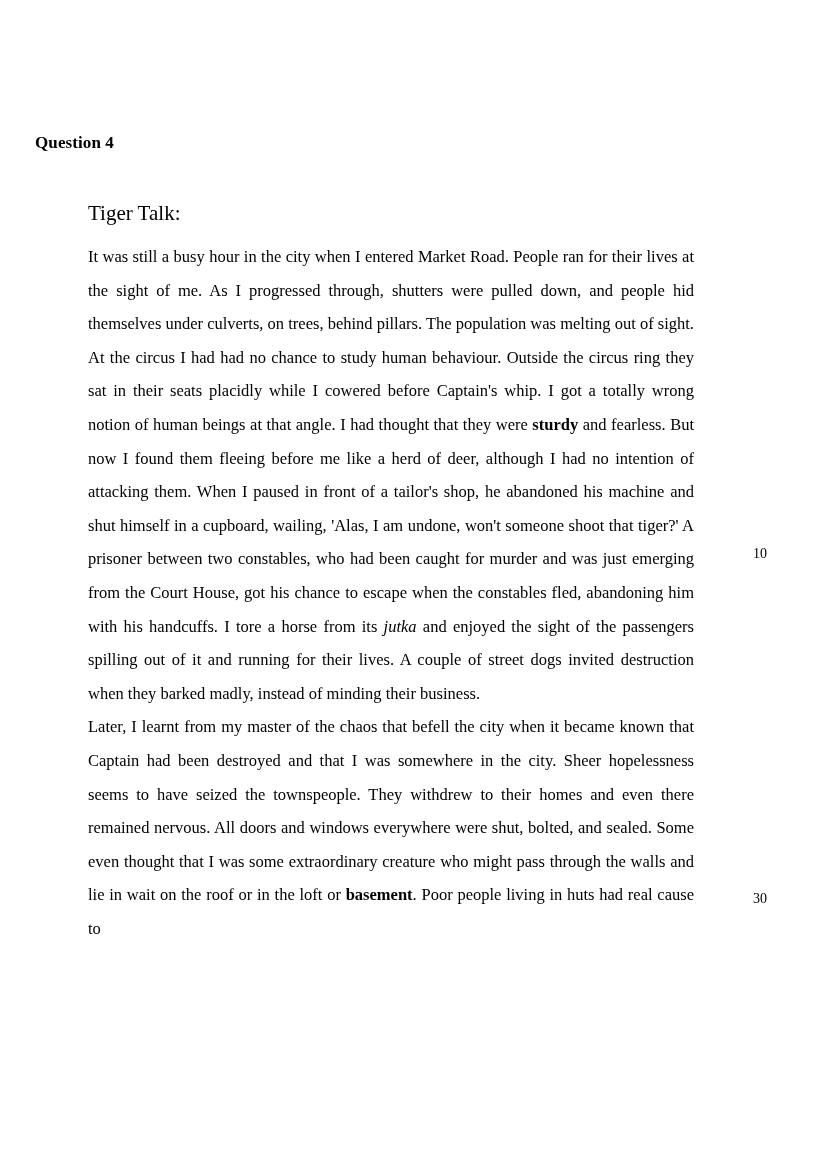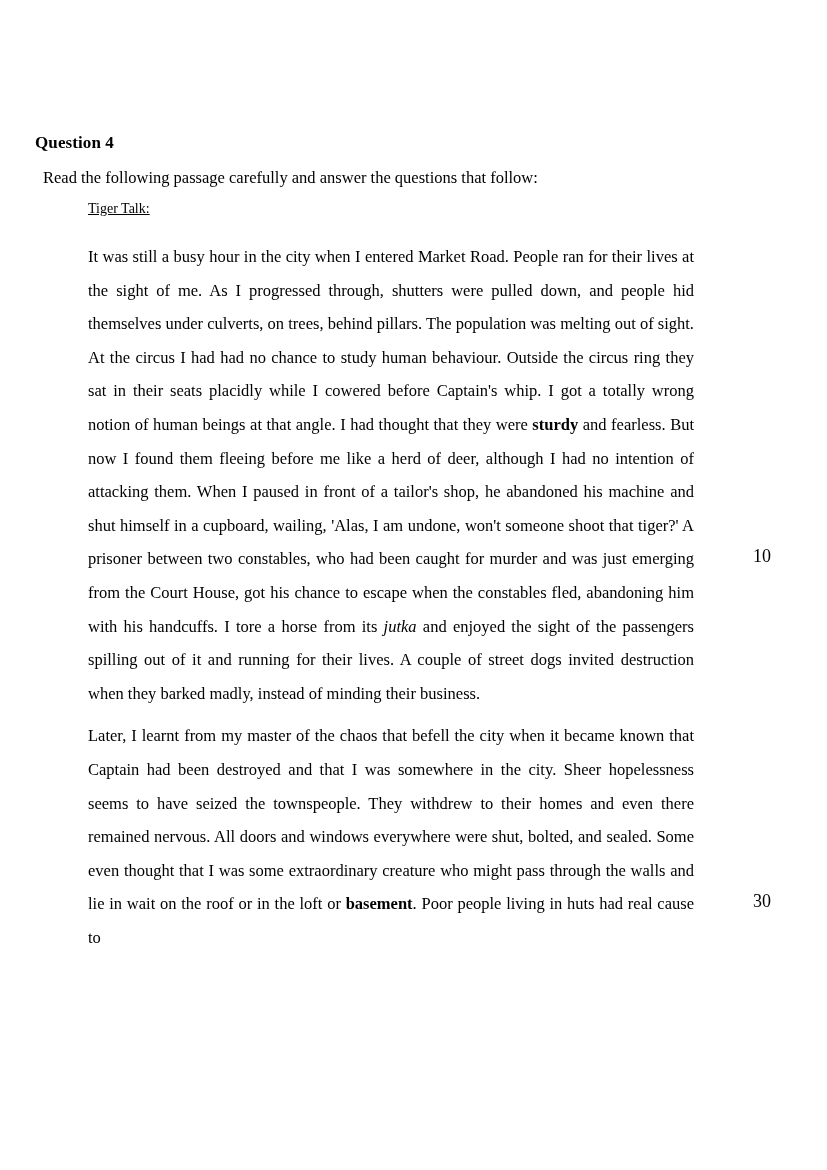--- a/index.html
+++ b/index.html
@@ -42,69 +42,66 @@
     top: 168px;
     font-size: 16.5px;
     white-space: nowrap;
   }
 
   
   .passage-title {
     position: absolute;
     left: 88px;
     top: 201px;
-    font-size: 14px;
+    font-size: 21px;
     white-space: nowrap;
-    text-decoration: underline;
   }
 
   
   .passage-body {
     position: absolute;
     left: 88px;
     top: 240px;
     width: 606px;
   }
 
   .para {
     margin: 0;
     font-size: 16.5px;
     line-height: 33.6px;
     text-align: justify;
     text-justify: inter-word;
     text-align-last: left;
   }
   .para + .para {
-    margin-top: 9px;
   }
 
   .para i {
   }
   .para b {
     font-weight: bold;
   }
 
   
   .line-number {
     position: absolute;
-    font-size: 18px;
+    font-size: 14px;
     text-align: left;
     white-space: nowrap;
   }
   .line-number-10 { left: 753px; top: 546px; }
   .line-number-20 { left: 753px; top: 891px; }
 </style>
 </head>
 <body>
 
 <div class="page">
 
   <div class="question-heading">Question 4</div>
 
-  <div class="instruction">Read the following passage carefully and answer the questions that follow:</div>
 
   <div class="passage-title">Tiger Talk:</div>
 
   <div class="passage-body">
     <p class="para">It was still a busy hour in the city when I entered Market Road. People ran for their lives at the sight of me. As I progressed through, shutters were pulled down, and people hid themselves under culverts, on trees, behind pillars. The population was melting out of sight. At the circus I had had no chance to study human behaviour. Outside the circus ring they sat in their seats placidly while I cowered before Captain's whip. I got a totally wrong notion of human beings at that angle. I had thought that they were <b>sturdy</b> and fearless. But now I found them fleeing before me like a herd of deer, although I had no intention of attacking them. When I paused in front of a tailor's shop, he abandoned his machine and shut himself in a cupboard, wailing, 'Alas, I am undone, won't someone shoot that tiger?' A prisoner between two constables, who had been caught for murder and was just emerging from the Court House, got his chance to escape when the constables fled, abandoning him with his handcuffs. I tore a horse from its <i>jutka</i> and enjoyed the sight of the passengers spilling out of it and running for their lives. A couple of street dogs invited destruction when they barked madly, instead of minding their business.</p>
     <p class="para">Later, I learnt from my master of the chaos that befell the city when it became known that Captain had been destroyed and that I was somewhere in the city. Sheer hopelessness seems to have seized the townspeople. They withdrew to their homes and even there remained nervous. All doors and windows everywhere were shut, bolted, and sealed. Some even thought that I was some extraordinary creature who might pass through the walls and lie in wait on the roof or in the loft or <b>basement</b>. Poor people living in huts had real cause to</p>
   </div>
 
   <div class="line-number line-number-10">10</div>
 

